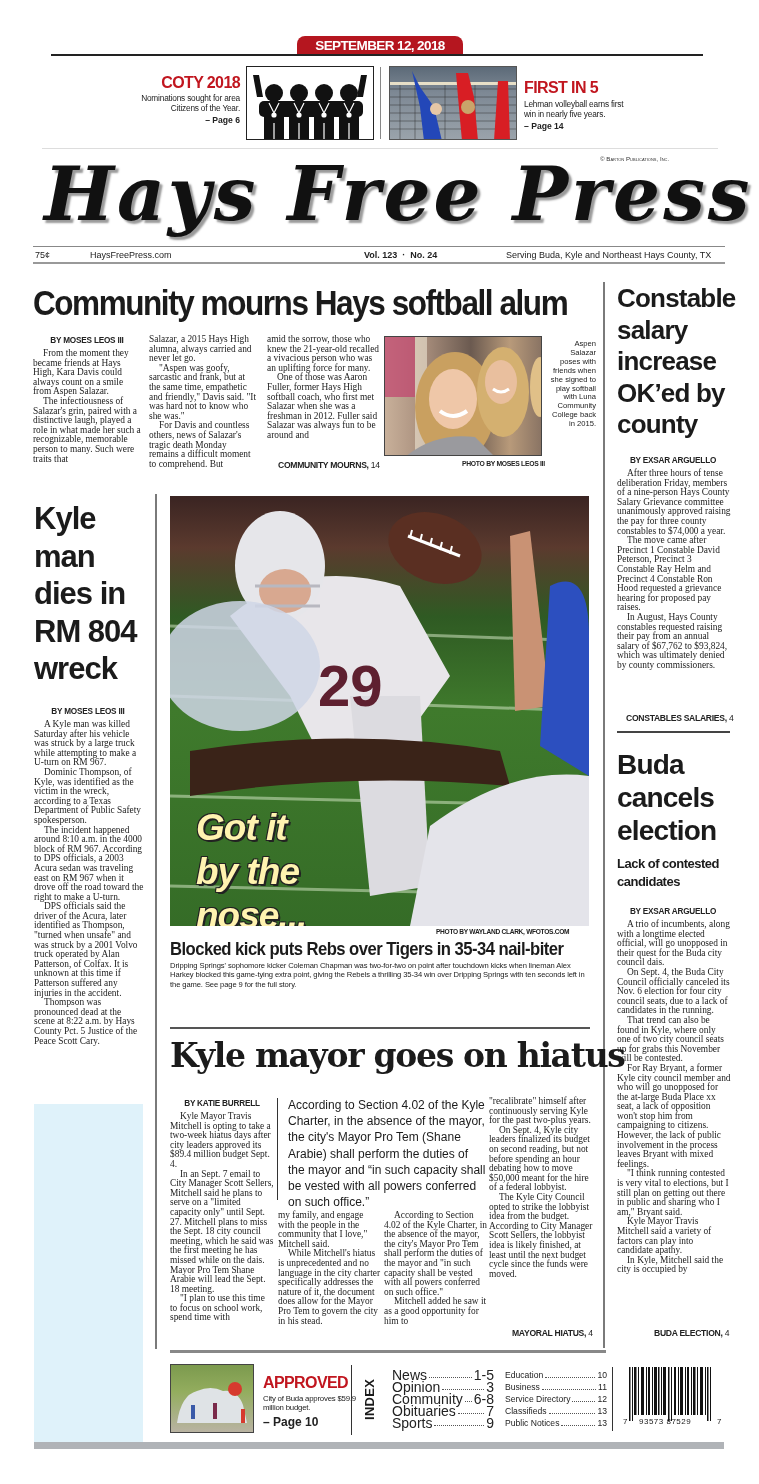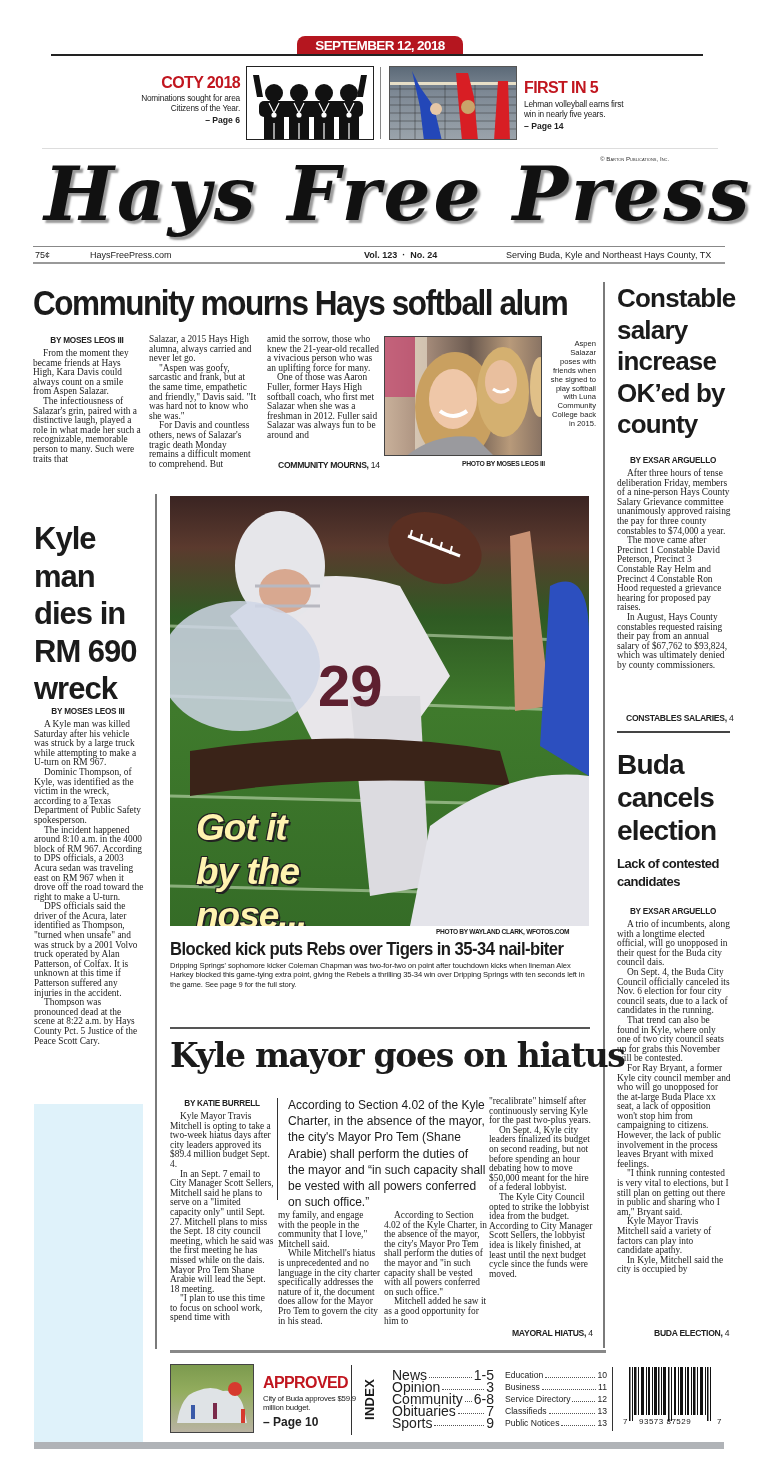--- a/index.html
+++ b/index.html
@@ -191,25 +191,25 @@
   <p>For Ray Bryant, a former Kyle city council member and who will go unopposed for the at-large Buda Place xx seat, a lack of opposition won't stop him from campaigning to citizens. However, the lack of public involvement in the process leaves Bryant with mixed feelings.</p>
   <p>"I think running contested is very vital to elections, but I still plan on getting out there in public and sharing who I am," Bryant said.</p>
   <p>Kyle Mayor Travis Mitchell said a variety of factors can play into candidate apathy.</p>
   <p>In Kyle, Mitchell said the city is occupied by</p>
 </div>
 <div class="abs jump" style="left:654px;top:1328px;">
   <span style="font-weight:bold;">BUDA ELECTION,</span>
   <span>4</span>
 </div>
 
-<div class="abs" style="left:34px;top:500px;width:125px;margin-top:20px;">
+<div class="abs" style="left:34px;top:500px;width:125px;">
   <div class="cond" style="font-size:31px;line-height:37.5px;letter-spacing:-1px;color:#1b1b1b;">Kyle</div>
   <div class="cond" style="font-size:31px;line-height:37.5px;letter-spacing:-1px;color:#1b1b1b;">man</div>
   <div class="cond" style="font-size:31px;line-height:37.5px;letter-spacing:-1px;color:#1b1b1b;">dies in</div>
-  <div class="cond" style="font-size:31px;line-height:37.5px;letter-spacing:-1px;color:#1b1b1b;">RM 690</div>
+  <div class="cond" style="font-size:31px;line-height:37.5px;letter-spacing:-1px;color:#1b1b1b;">RM 804</div>
   <div class="cond" style="font-size:31px;line-height:37.5px;letter-spacing:-1px;color:#1b1b1b;">wreck</div>
 </div>
 <div class="abs byline" style="left:34px;top:707px;width:108px;">BY MOSES LEOS III</div>
 <div class="abs serifbody" style="left:34px;top:720px;width:110px;">
   <p>A Kyle man was killed Saturday after his vehicle was struck by a large truck while attempting to make a U-turn on RM 967.</p>
   <p>Dominic Thompson, of Kyle, was identified as the victim in the wreck, according to a Texas Department of Public Safety spokesperson.</p>
   <p>The incident happened around 8:10 a.m. in the 4000 block of RM 967. According to DPS officials, a 2003 Acura sedan was traveling east on RM 967 when it drove off the road toward the right to make a U-turn.</p>
   <p>DPS officials said the driver of the Acura, later identified as Thompson, "turned when unsafe" and was struck by a 2001 Volvo truck operated by Alan Patterson, of Colfax. It is unknown at this time if Patterson suffered any injuries in the accident.</p>
   <p>Thompson was pronounced dead at the scene at 8:22 a.m. by Hays County Pct. 5 Justice of the Peace Scott Cary.</p>
 </div>

